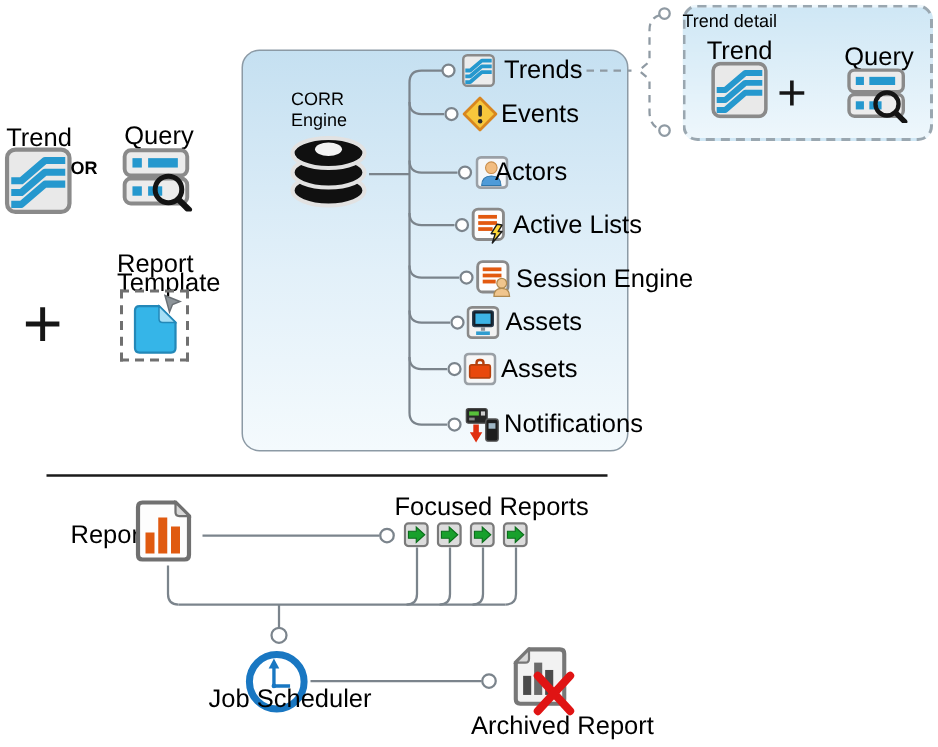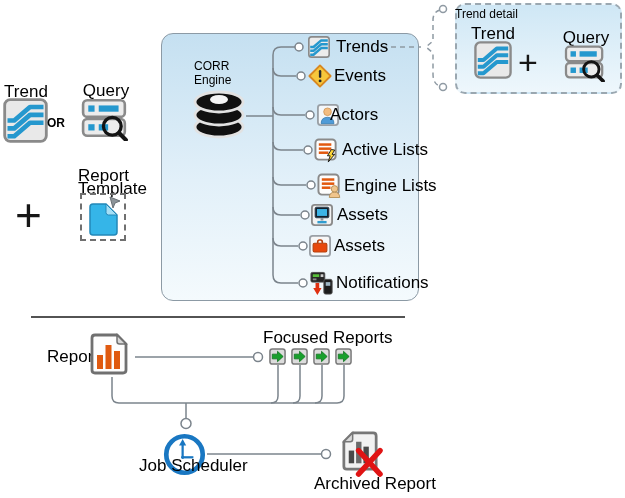--- a/index.html
+++ b/index.html
@@ -10,21 +10,21 @@
   .lbl.center{text-align:center;}
   .lbl.wrap{white-space:normal;}
   .panel{position:absolute;left:161px;top:33px;width:256px;height:266px;
          border:1.5px solid #8c9aa5;border-radius:12px;
          background:linear-gradient(180deg,#c5e0f1 0%,#e2f0f9 55%,#f4fafd 100%);}
   .callout{position:absolute;left:455px;top:3px;width:167px;height:91px;
            border:2px dashed #9aa7b0;border-radius:10px;box-sizing:border-box;
            background:linear-gradient(180deg,#cfe7f5,#eef7fc);}
   .plus-big{position:absolute;font-size:46px;font-weight:400;line-height:46px;color:#161616;}
   .plus-med{position:absolute;font-size:34px;font-weight:400;line-height:34px;color:#161616;}
-  .or{position:absolute;font-size:12px;font-weight:bold;margin-top:11px;}
+  .or{position:absolute;font-size:12px;font-weight:bold;}
   .engine-lbl{position:absolute;font-size:12px;line-height:14px;}
   .callout-title{position:absolute;left:455px;top:7px;width:167px;text-align:left;font-size:12px;}
   .tmpl-box{position:absolute;border:2px dashed #707070;box-sizing:border-box;}
   svg{display:block;}
   .overlay{position:absolute;left:0;top:0;z-index:1;}
   .z2{z-index:2;}
 </style>
 </head>
 <body>
 
@@ -158,21 +158,21 @@
   <div class="lbl z2" style="left:342px;top:143px;">Active Lists</div>
 
   <svg class="abs z2" style="left:317px;top:173px;" width="25" height="25" viewBox="0 0 26 26">
     <rect x="1.5" y="1.5" width="21" height="21" rx="3.5" fill="#fdfdfd" stroke="#8a8a8a" stroke-width="2"></rect>
     <rect x="5" y="5.5" width="13" height="2.6" fill="#e2590f"></rect>
     <rect x="5" y="9.8" width="13" height="2.6" fill="#e2590f"></rect>
     <rect x="5" y="14" width="9" height="2.6" fill="#e2590f"></rect>
     <circle cx="18.2" cy="16.5" r="3.4" fill="#f0c58d" stroke="#b08a50" stroke-width="0.9"></circle>
     <path d="M12.8,25.5 q0,-5.5 5.4,-5.5 q5.4,0 5.4,5.5 z" fill="#f0c58d" stroke="#b08a50" stroke-width="0.9"></path>
   </svg>
-  <div class="lbl z2" style="left:344px;top:179px;">Engine Lists</div>
+  <div class="lbl z2" style="left:344px;top:179px;">Session Engine</div>
 
   <svg class="abs z2" style="left:311px;top:204px;" width="22" height="22" viewBox="0 0 24 24">
     <rect x="1" y="1" width="22" height="22" rx="3" fill="#f2f2f2" stroke="#8a8a8a" stroke-width="2"></rect>
     <rect x="4.5" y="3.5" width="15" height="11.5" rx="1.5" fill="#13202c" stroke="#2c3e50" stroke-width="1"></rect>
     <rect x="6.5" y="5.5" width="11" height="7.5" fill="#3db4e6"></rect>
     <rect x="10.5" y="15.5" width="3" height="2.5" fill="#8a9097"></rect>
     <rect x="7" y="18.5" width="10" height="2.6" fill="#2f9ccf"></rect>
   </svg>
   <div class="lbl z2" style="left:337px;top:208px;">Assets</div>
 

